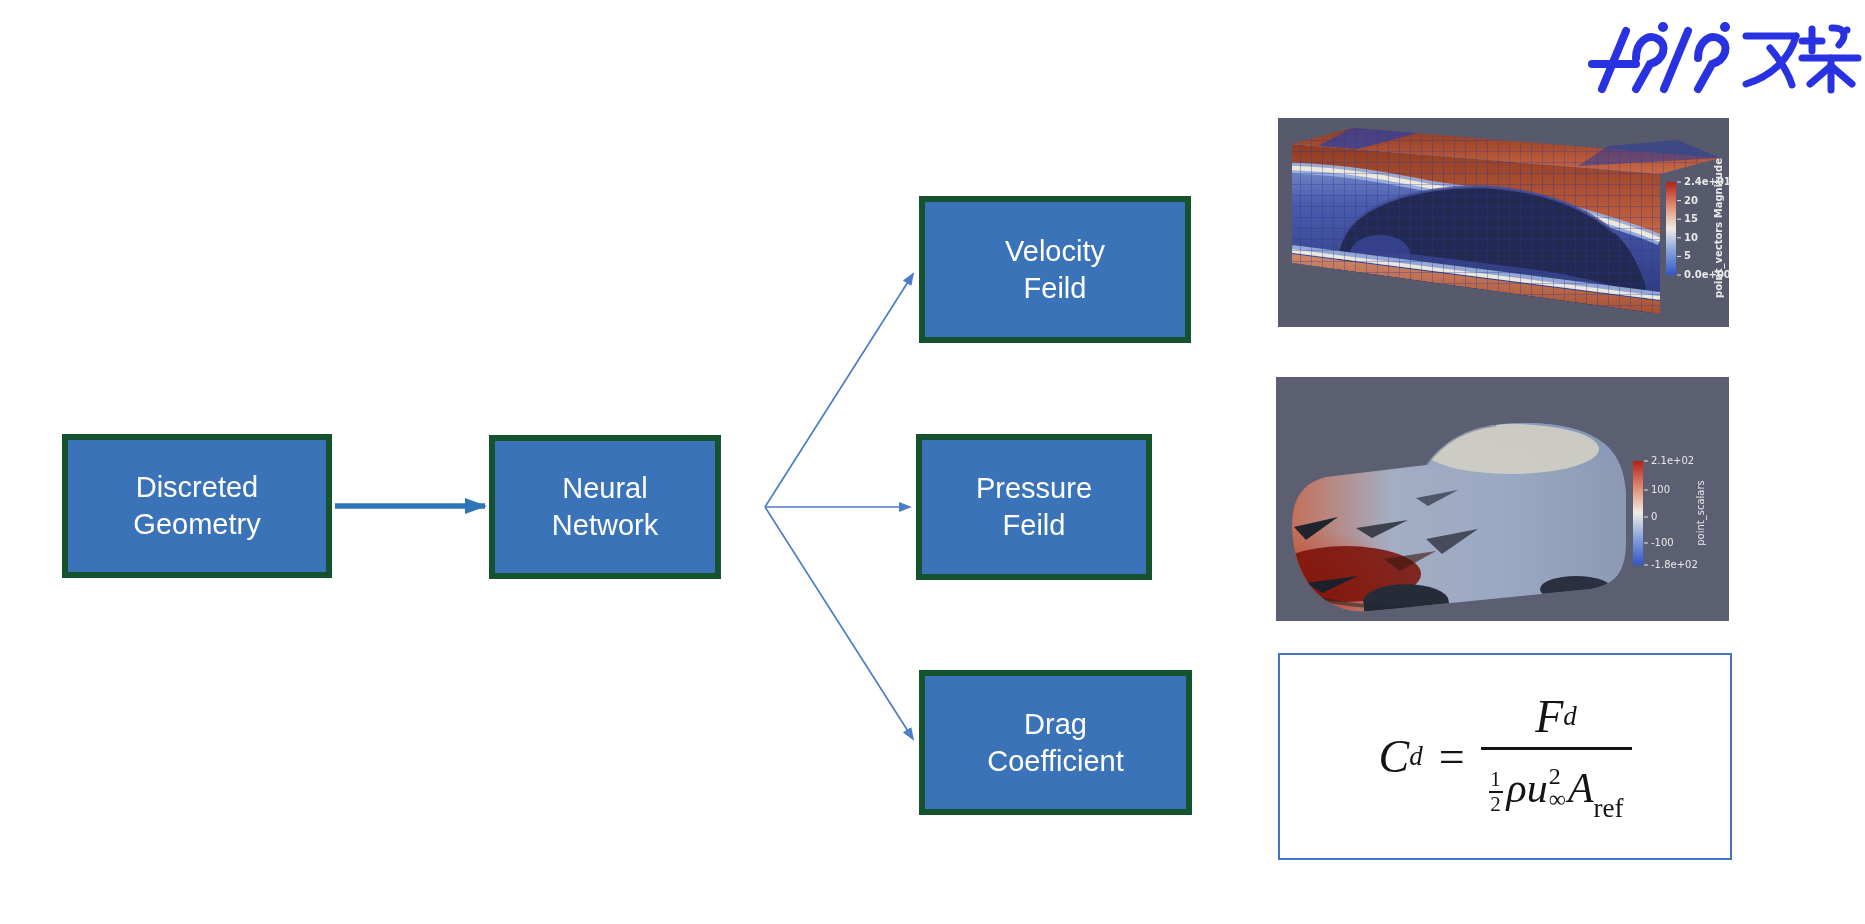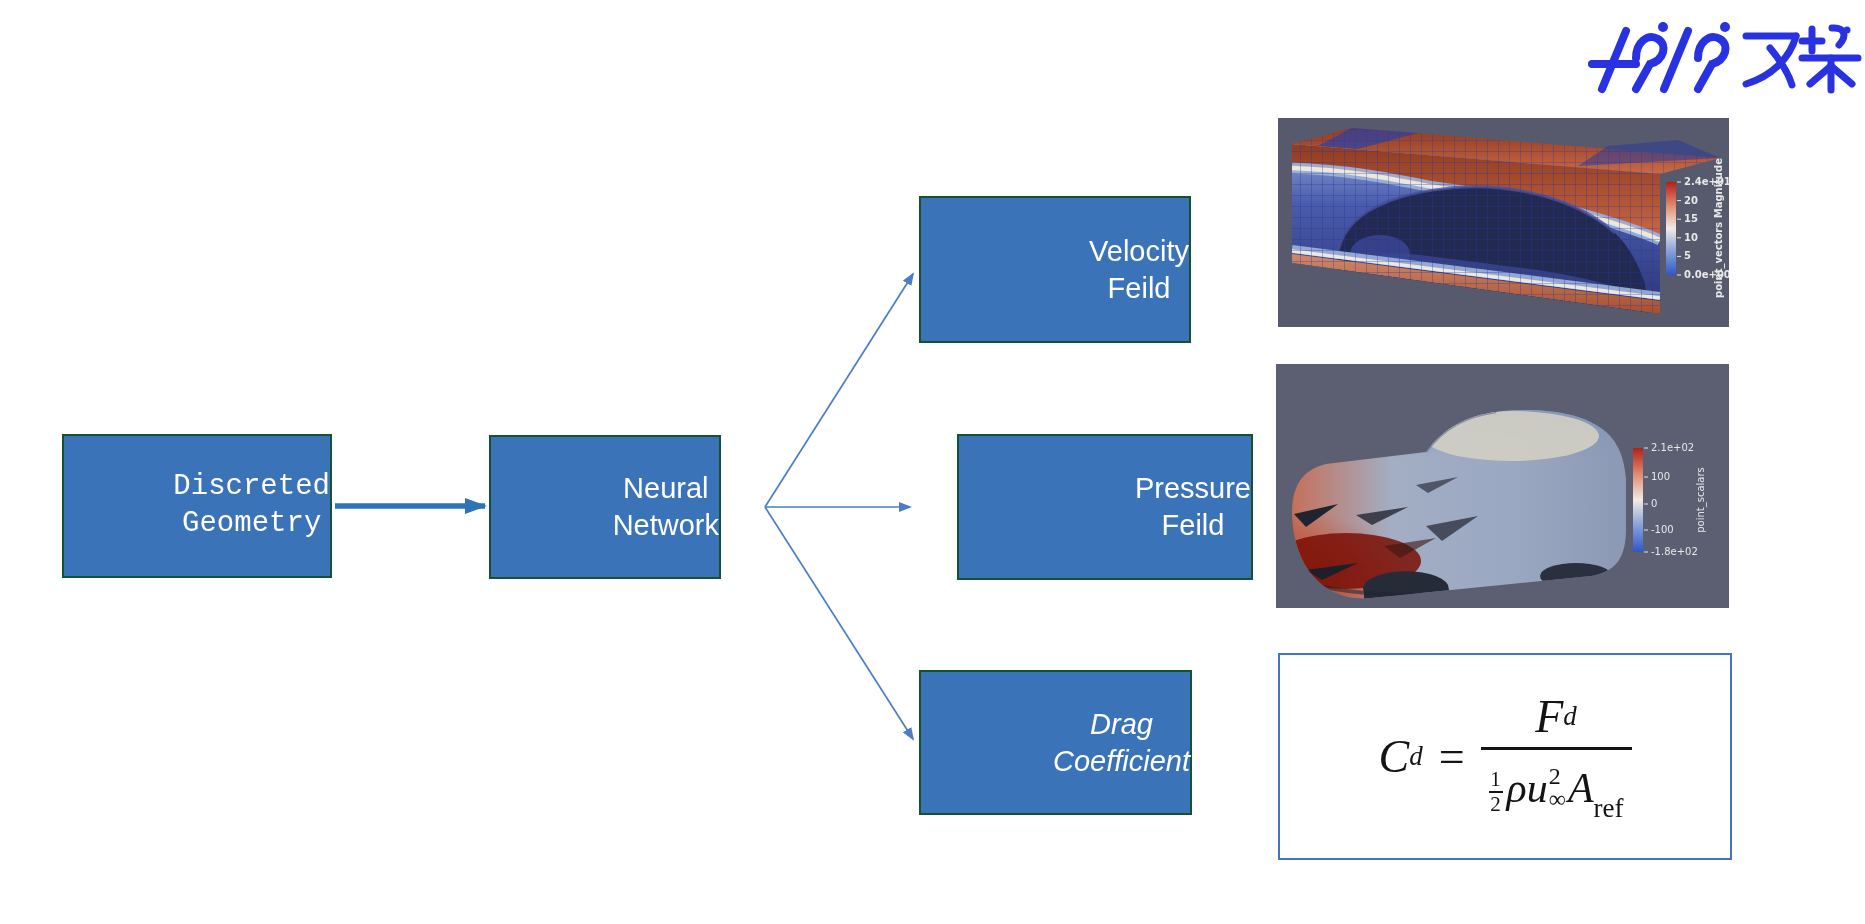--- a/index.html
+++ b/index.html
@@ -5,22 +5,22 @@
   html,body{margin:0;padding:0;}
   body{
     width:1865px;height:924px;position:relative;background:#ffffff;
     font-family:"Liberation Sans",sans-serif;overflow:hidden;
   }
   .abs{position:absolute;}
 
   
   .flow-node{
     position:absolute;box-sizing:border-box;
-    background:#3B73B9;border:2px solid #14532d;
-    color:#ffffff;display:flex;align-items:center;justify-content:flex-end;
+    background:#3B73B9;border:6px solid #14532d;
+    color:#ffffff;display:flex;align-items:center;justify-content:center;
     text-align:center;font-size:29px;line-height:1.27;
   }
   .node-label{white-space:pre-line;}
 
   
   .viz{position:absolute;overflow:hidden;}
   .viz svg{display:block;}
 
   
   .formula-box{
@@ -76,41 +76,41 @@
       <circle cx="259" cy="12" r="3.5" fill="#2932E1" stroke="none"></circle>
       <path d="M214,40 L270,40"></path>
       <path d="M243,40 L243,72"></path>
       <path d="M243,48 L222,66"></path>
       <path d="M243,48 L264,66"></path>
     </g>
   </svg>
   
 </div>
 
-<div class="flow-node" style="left:62px;top:434px;width:270px;height:144px;font-family:Liberation Mono, monospace;">
+<div class="flow-node" style="left:62px;top:434px;width:270px;height:144px;">
   <span class="node-label">Discreted
 Geometry</span>
 </div>
 
 <div class="flow-node" style="left:489px;top:435px;width:232px;height:144px;">
   <span class="node-label">Neural
 Network</span>
 </div>
 
 <div class="flow-node" style="left:919px;top:196px;width:272px;height:147px;">
   <span class="node-label">Velocity
 Feild</span>
 </div>
 
-<div class="flow-node" style="left:916px;top:434px;width:296px;height:146px;margin-left:41px;">
+<div class="flow-node" style="left:916px;top:434px;width:236px;height:146px;">
   <span class="node-label">Pressure
 Feild</span>
 </div>
 
-<div class="flow-node" style="left:919px;top:670px;width:273px;height:145px;font-style:italic;">
+<div class="flow-node" style="left:919px;top:670px;width:273px;height:145px;">
   <span class="node-label">Drag
 Coefficient</span>
 </div>
 
 <svg class="abs" style="left:0;top:0;" width="1865" height="924" viewBox="0 0 1865 924">
   <defs>
     <marker id="ah-big" markerUnits="userSpaceOnUse" markerWidth="22" markerHeight="16" refX="20" refY="8" orient="auto">
       <path d="M0,0 L22,8 L0,16 Z" fill="#2E74B8"></path>
     </marker>
     <marker id="ah-small" markerUnits="userSpaceOnUse" markerWidth="13" markerHeight="10" refX="11" refY="5" orient="auto">
@@ -198,21 +198,21 @@
       <text class="cb-label" x="406" y="86">20</text>
       <text class="cb-label" x="406" y="104">15</text>
       <text class="cb-label" x="406" y="123">10</text>
       <text class="cb-label" x="406" y="141">5</text>
       <text class="cb-label" x="406" y="160">0.0e+00</text>
       <text class="cb-title" transform="rotate(-90 444 110)" x="444" y="110" text-anchor="middle">point_vectors Magnitude</text>
     </g>
   </svg>
 </div>
 
-<div class="viz" style="left:1276px;top:364px;width:453px;height:244px;">
+<div class="viz" style="left:1276px;top:377px;width:453px;height:244px;">
   <svg width="453" height="244" viewBox="0 0 453 244">
     <defs>
       <linearGradient id="carbase" x1="0" y1="0" x2="1" y2="0">
         <stop offset="0" stop-color="#C4705A"></stop>
           <stop offset="0.3" stop-color="#A3AEC4"></stop>
         <stop offset="0.65" stop-color="#9AA8C2"></stop>
           <stop offset="1" stop-color="#8C99B4"></stop>
       </linearGradient>
       <radialGradient id="redglow" cx="0.2" cy="0.75" r="0.55">
         <stop offset="0" stop-color="#8C1408" stop-opacity="0.97"></stop>

